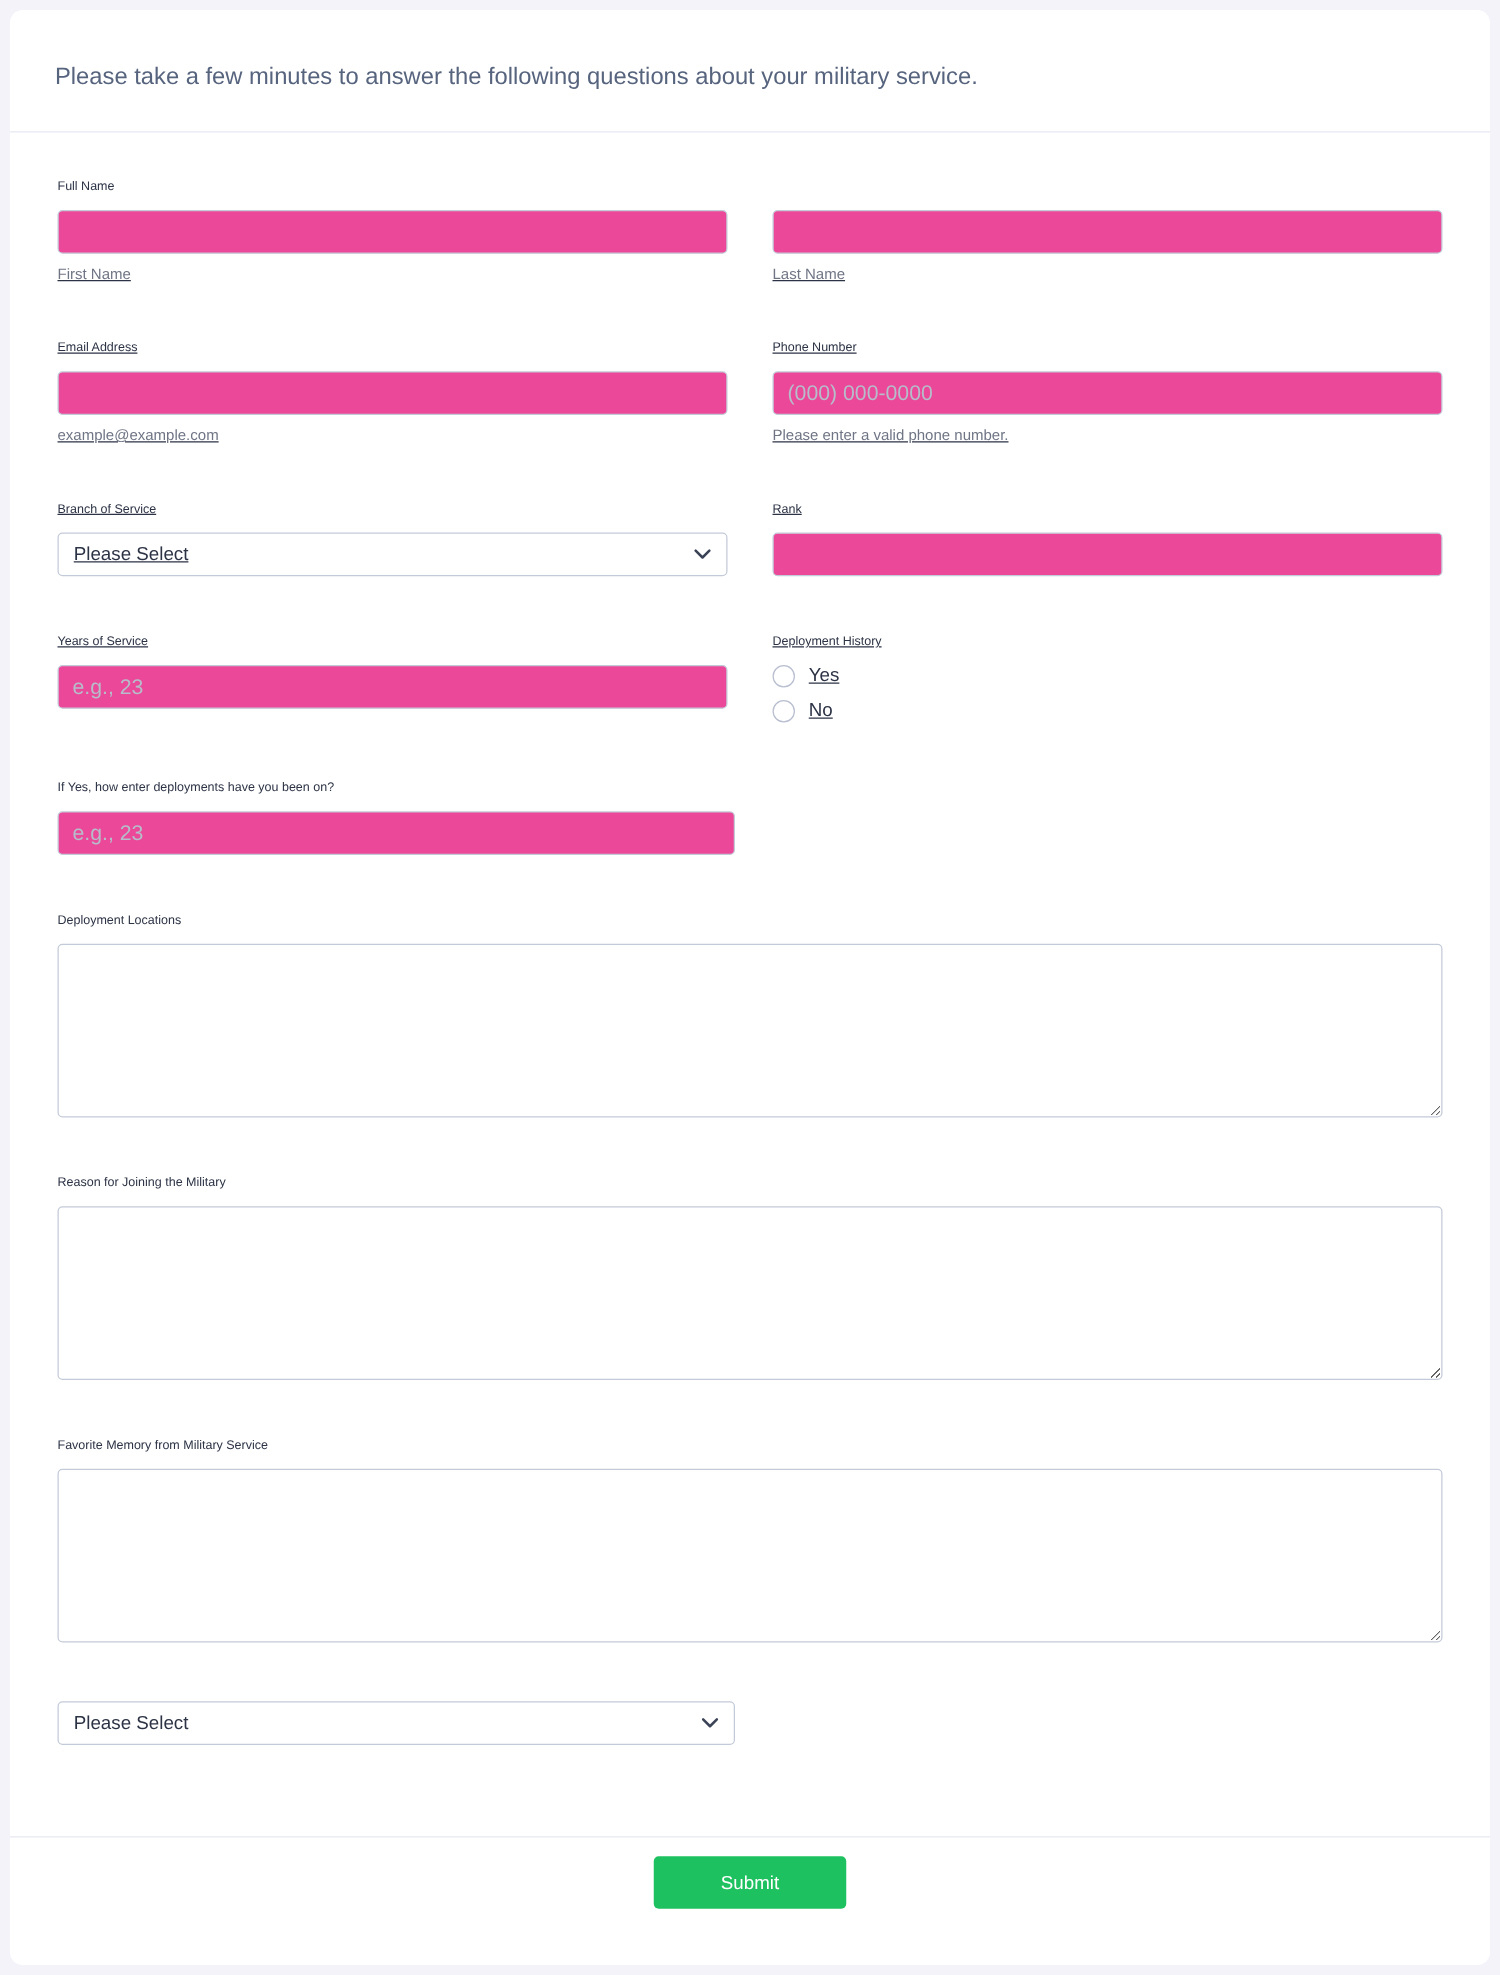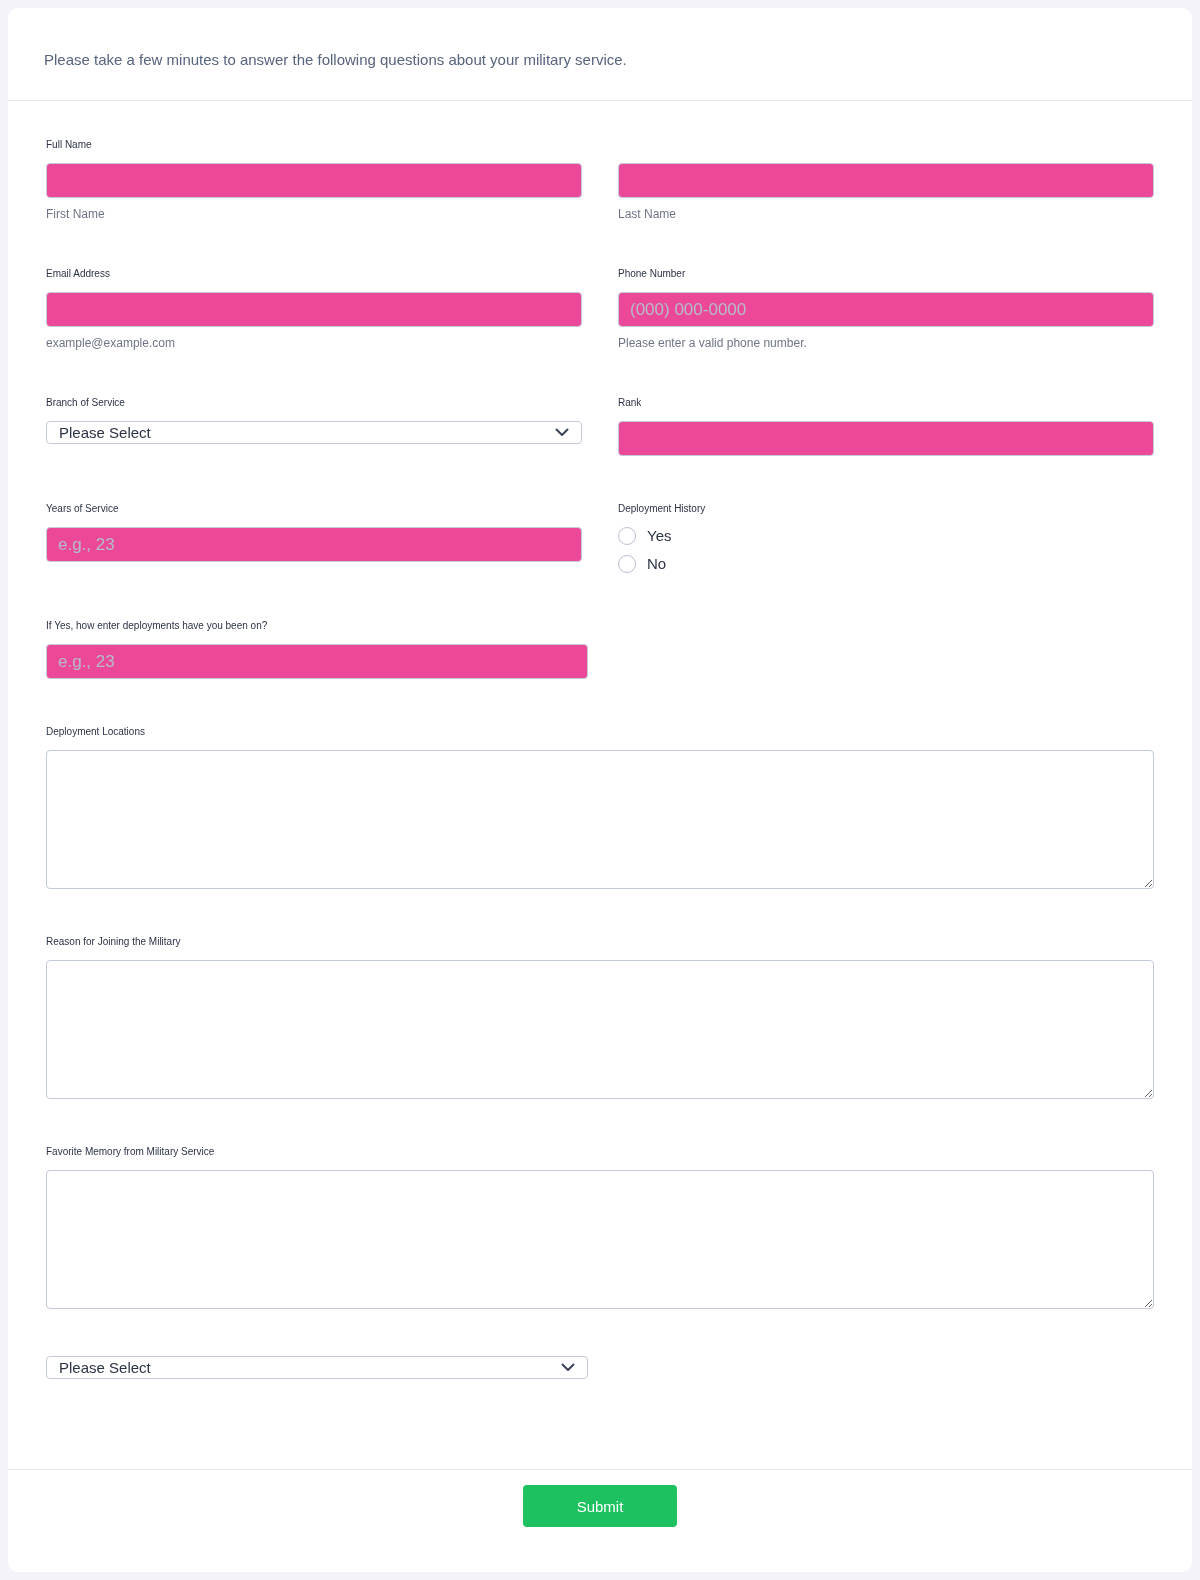--- a/index.html
+++ b/index.html
@@ -23,30 +23,30 @@
     border-bottom: 1px solid #e8e9f2;
   }
   .form-title {
     font-size: 27px;
     font-weight: 700;
     color: #2c3345;
     letter-spacing: 0.2px;
   }
   .form-subtitle {
     margin-top: 11px;
-    font-size: 15px;
+    font-size: 19px;
     color: #57647e;
   }
   
   .form-body {
     padding: 38px 38px 0 38px;
     flex: 1;
   }
   .question { margin-bottom: 47px; }
-  .row { display: flex; gap: 36px; }
+  .row { display: flex; gap: 36px; text-decoration: underline; }
   .row .col { flex: 1; min-width: 0; }
   .q-label {
     display: block;
     font-size: 10px;
     font-weight: 500;
     color: #2c3345;
     margin-bottom: 13px;
   }
   .text-input {
     width: 100%;
@@ -63,21 +63,21 @@
   .text-input::placeholder { color: #b6bcca; opacity: 1; }
   .sublabel {
     display: block;
     margin-top: 9px;
     font-size: 12px;
     color: #6f7585;
   }
   
   .select-box {
     width: 100%;
-    height: 23px;
+    height: 35px;
     border: 1px solid #c3cad8;
     border-radius: 4px;
     background: #fff;
     display: flex;
     align-items: center;
     justify-content: space-between;
     padding: 0 12px;
     font-size: 15px;
     color: #2c3345;
     cursor: pointer;

